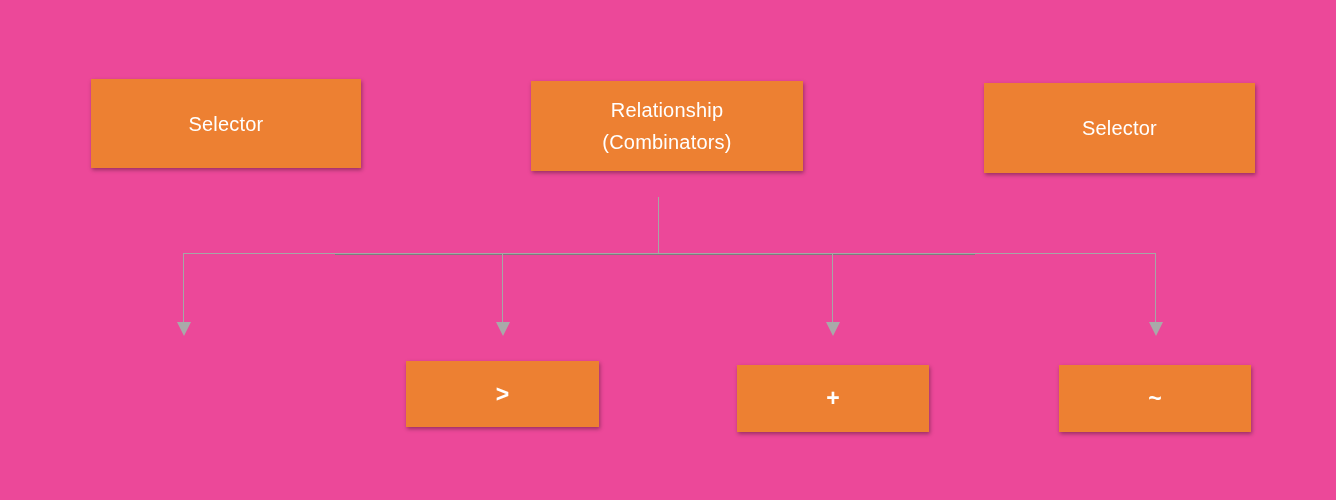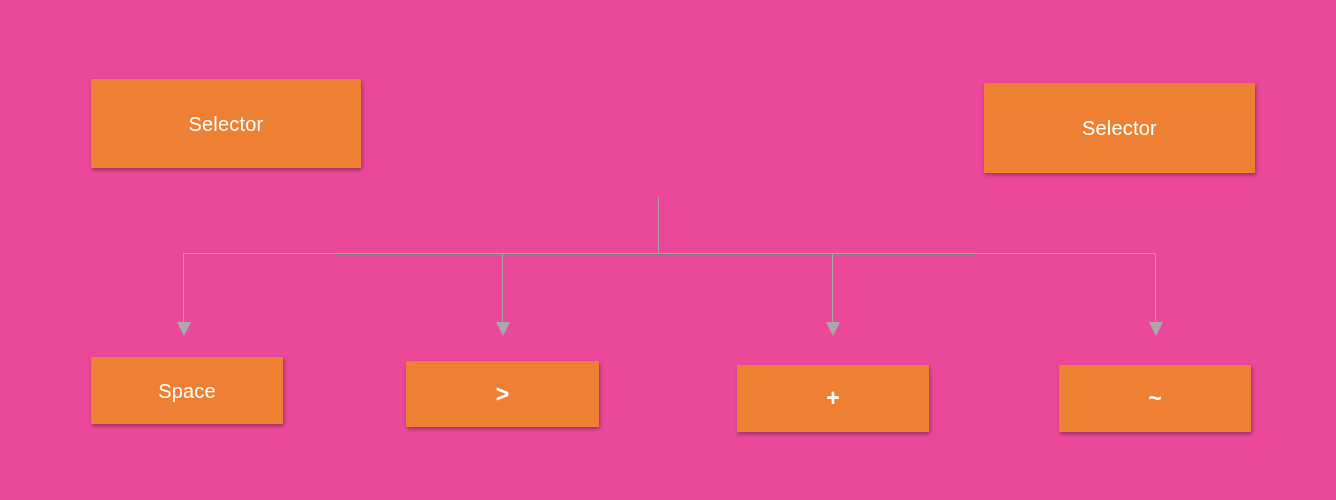--- a/index.html
+++ b/index.html
@@ -84,42 +84,43 @@
 </style>
 </head>
 <body>
 
 <div class="canvas">
 
   <div class="box b-top-left">
     <span class="label">Selector</span>
   </div>
 
+  <div class="box b-top-mid">
+    <span class="label">Relationship
+(Combinators)</span>
+  </div>
 
   <div class="box b-top-right">
     <span class="label">Selector</span>
   </div>
 
   <div class="vline stub"></div>
   <div class="hline rail"></div>
   <div class="hline-shade rail-shade"></div>
 
   <div class="vline drop-1"></div>
   <div class="vline drop-2"></div>
   <div class="vline drop-3"></div>
   <div class="vline drop-4"></div>
 
   <div class="arrowhead ah-1"></div>
   <div class="arrowhead ah-2"></div>
   <div class="arrowhead ah-3"></div>
   <div class="arrowhead ah-4"></div>
 
-  <div class="box b-space">
-    <span class="label">Space</span>
-  </div>
 
   <div class="box b-child">
     <span class="label symbol">&gt;</span>
   </div>
 
   <div class="box b-plus">
     <span class="label symbol">+</span>
   </div>
 
   <div class="box b-tilde">

